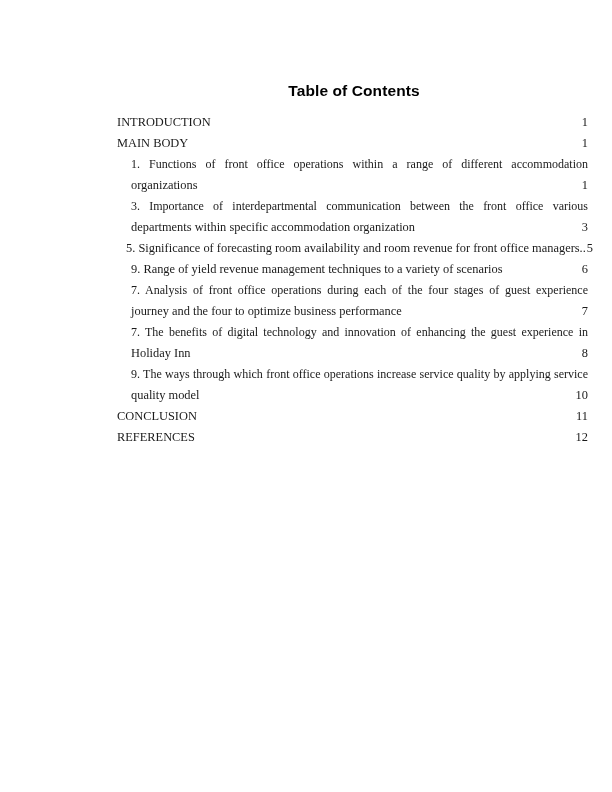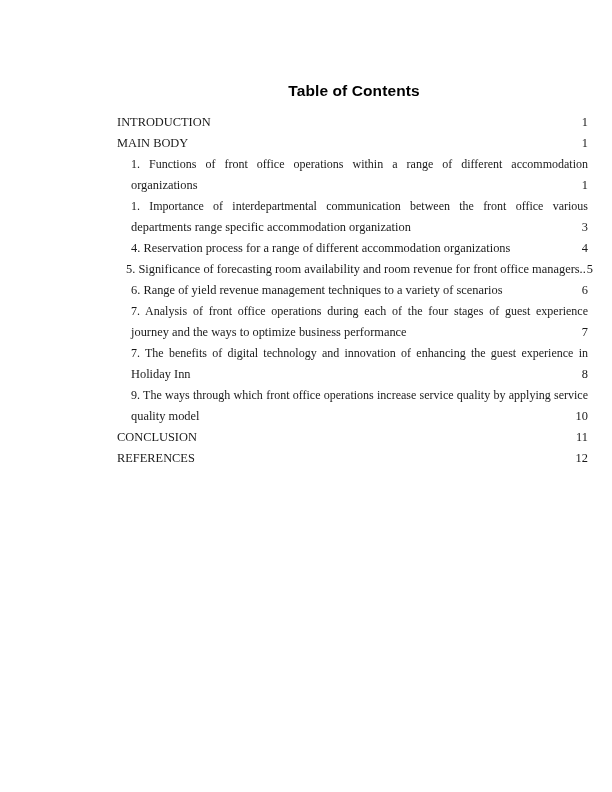--- a/index.html
+++ b/index.html
@@ -129,56 +129,49 @@
           <span class="just-line">1. Functions of front office operations within a range of different accommodation</span>
         </div>
         <div class="toc-line">
           <span class="entry-text">organizations</span>
           <span class="leader"></span>
           <span class="page-num">1</span>
         </div>
       </div>
       <div class="toc-entry level-2">
         <div class="just-block">
-          <span class="just-line">1. Importance of interdepartmental communication between the front office various</span>
-        </div>
-        <div class="toc-line">
-          <span class="entry-text">departments range specific accommodation organization</span>
+          <span class="just-line">3. Importance of interdepartmental communication between the front office various</span>
+        </div>
+        <div class="toc-line">
+          <span class="entry-text">departments within specific accommodation organization</span>
           <span class="leader"></span>
           <span class="page-num">3</span>
-        </div>
-      </div>
-      <div class="toc-entry level-2">
-        <div class="toc-line">
-          <span class="entry-text">4. Reservation process for a range of different accommodation organizations</span>
-          <span class="leader"></span>
-          <span class="page-num">4</span>
         </div>
       </div>
       <div class="toc-entry level-2">
         <div class="toc-line">
           <span class="entry-text">5. Significance of forecasting room availability and room revenue for front office managers.</span>
           <span class="leader" style="visibility: hidden;"></span>
           <span class="spacer-dot">.</span>
           <span class="page-num">5</span>
         </div>
       </div>
       <div class="toc-entry level-2">
         <div class="toc-line">
-          <span class="entry-text">6. Range of yield revenue management techniques to a variety of scenarios</span>
+          <span class="entry-text">9. Range of yield revenue management techniques to a variety of scenarios</span>
           <span class="leader"></span>
           <span class="page-num">6</span>
         </div>
       </div>
       <div class="toc-entry level-2">
         <div class="just-block">
           <span class="just-line">7. Analysis of front office operations during each of the four stages of guest experience</span>
         </div>
         <div class="toc-line">
-          <span class="entry-text">journey and the ways to optimize business performance</span>
+          <span class="entry-text">journey and the four to optimize business performance</span>
           <span class="leader"></span>
           <span class="page-num">7</span>
         </div>
       </div>
       <div class="toc-entry level-2">
         <div class="just-block">
           <span class="just-line">7. The benefits of digital technology and innovation of enhancing the guest experience in</span>
         </div>
         <div class="toc-line">
           <span class="entry-text">Holiday Inn</span>

